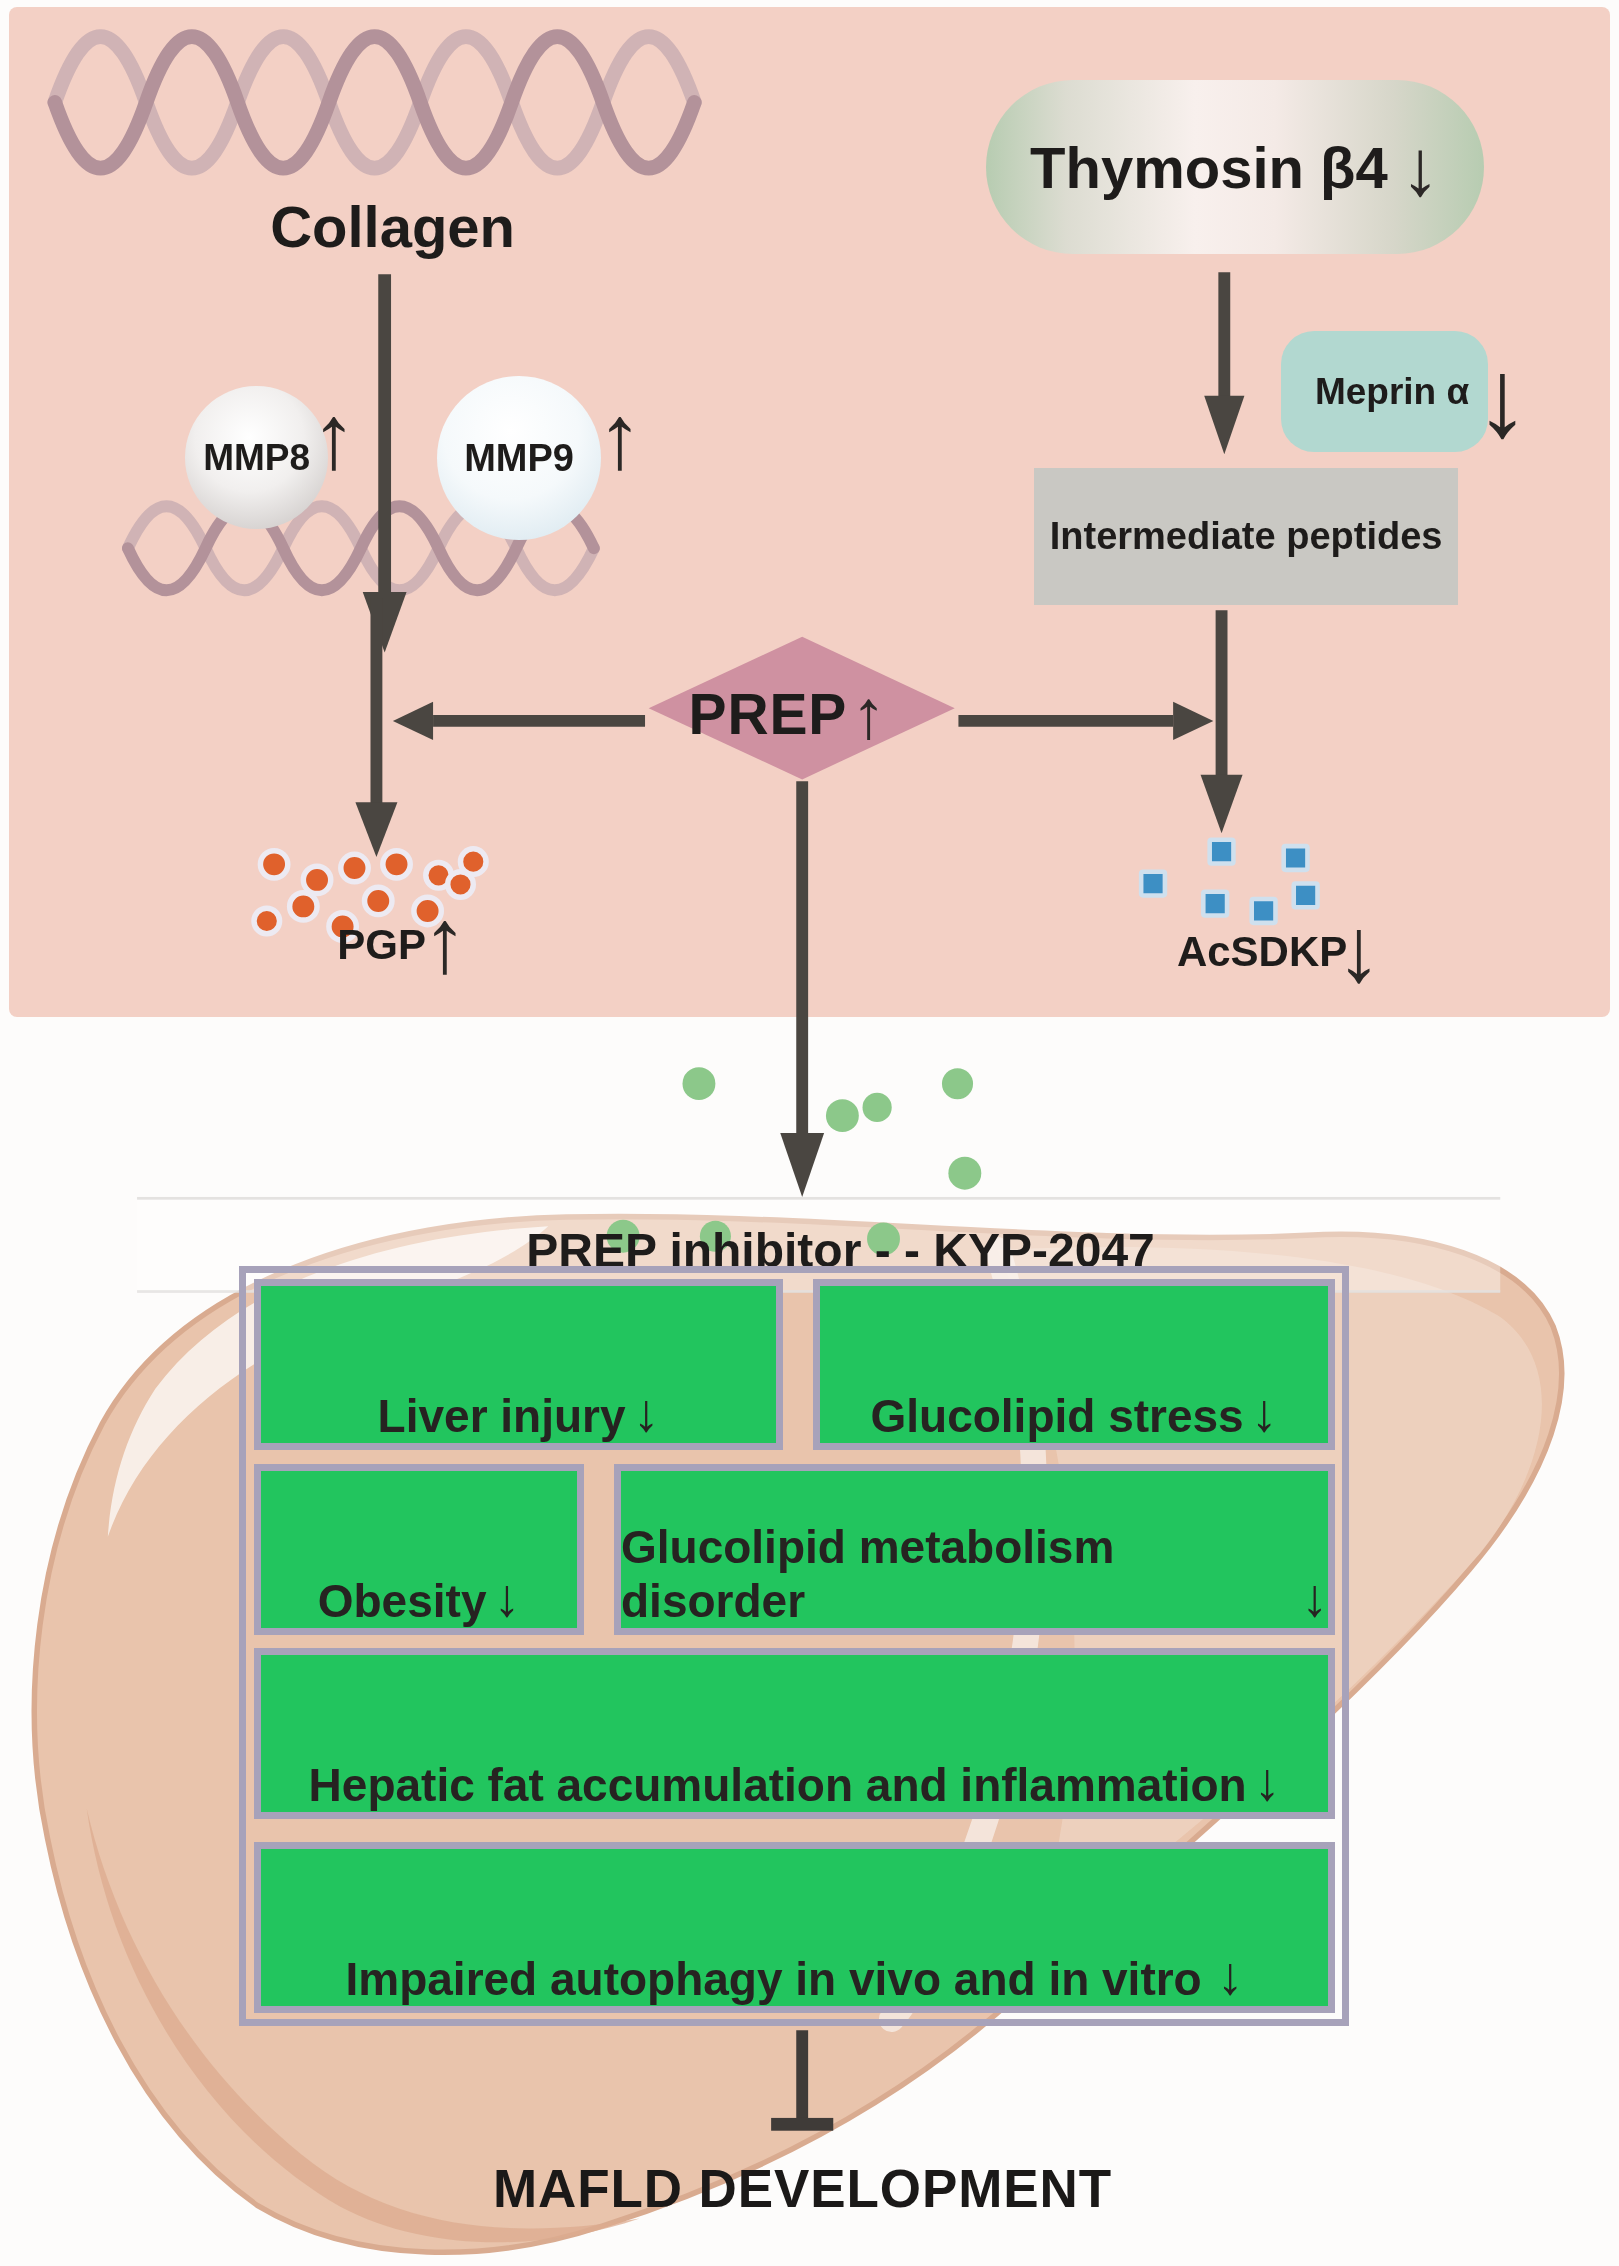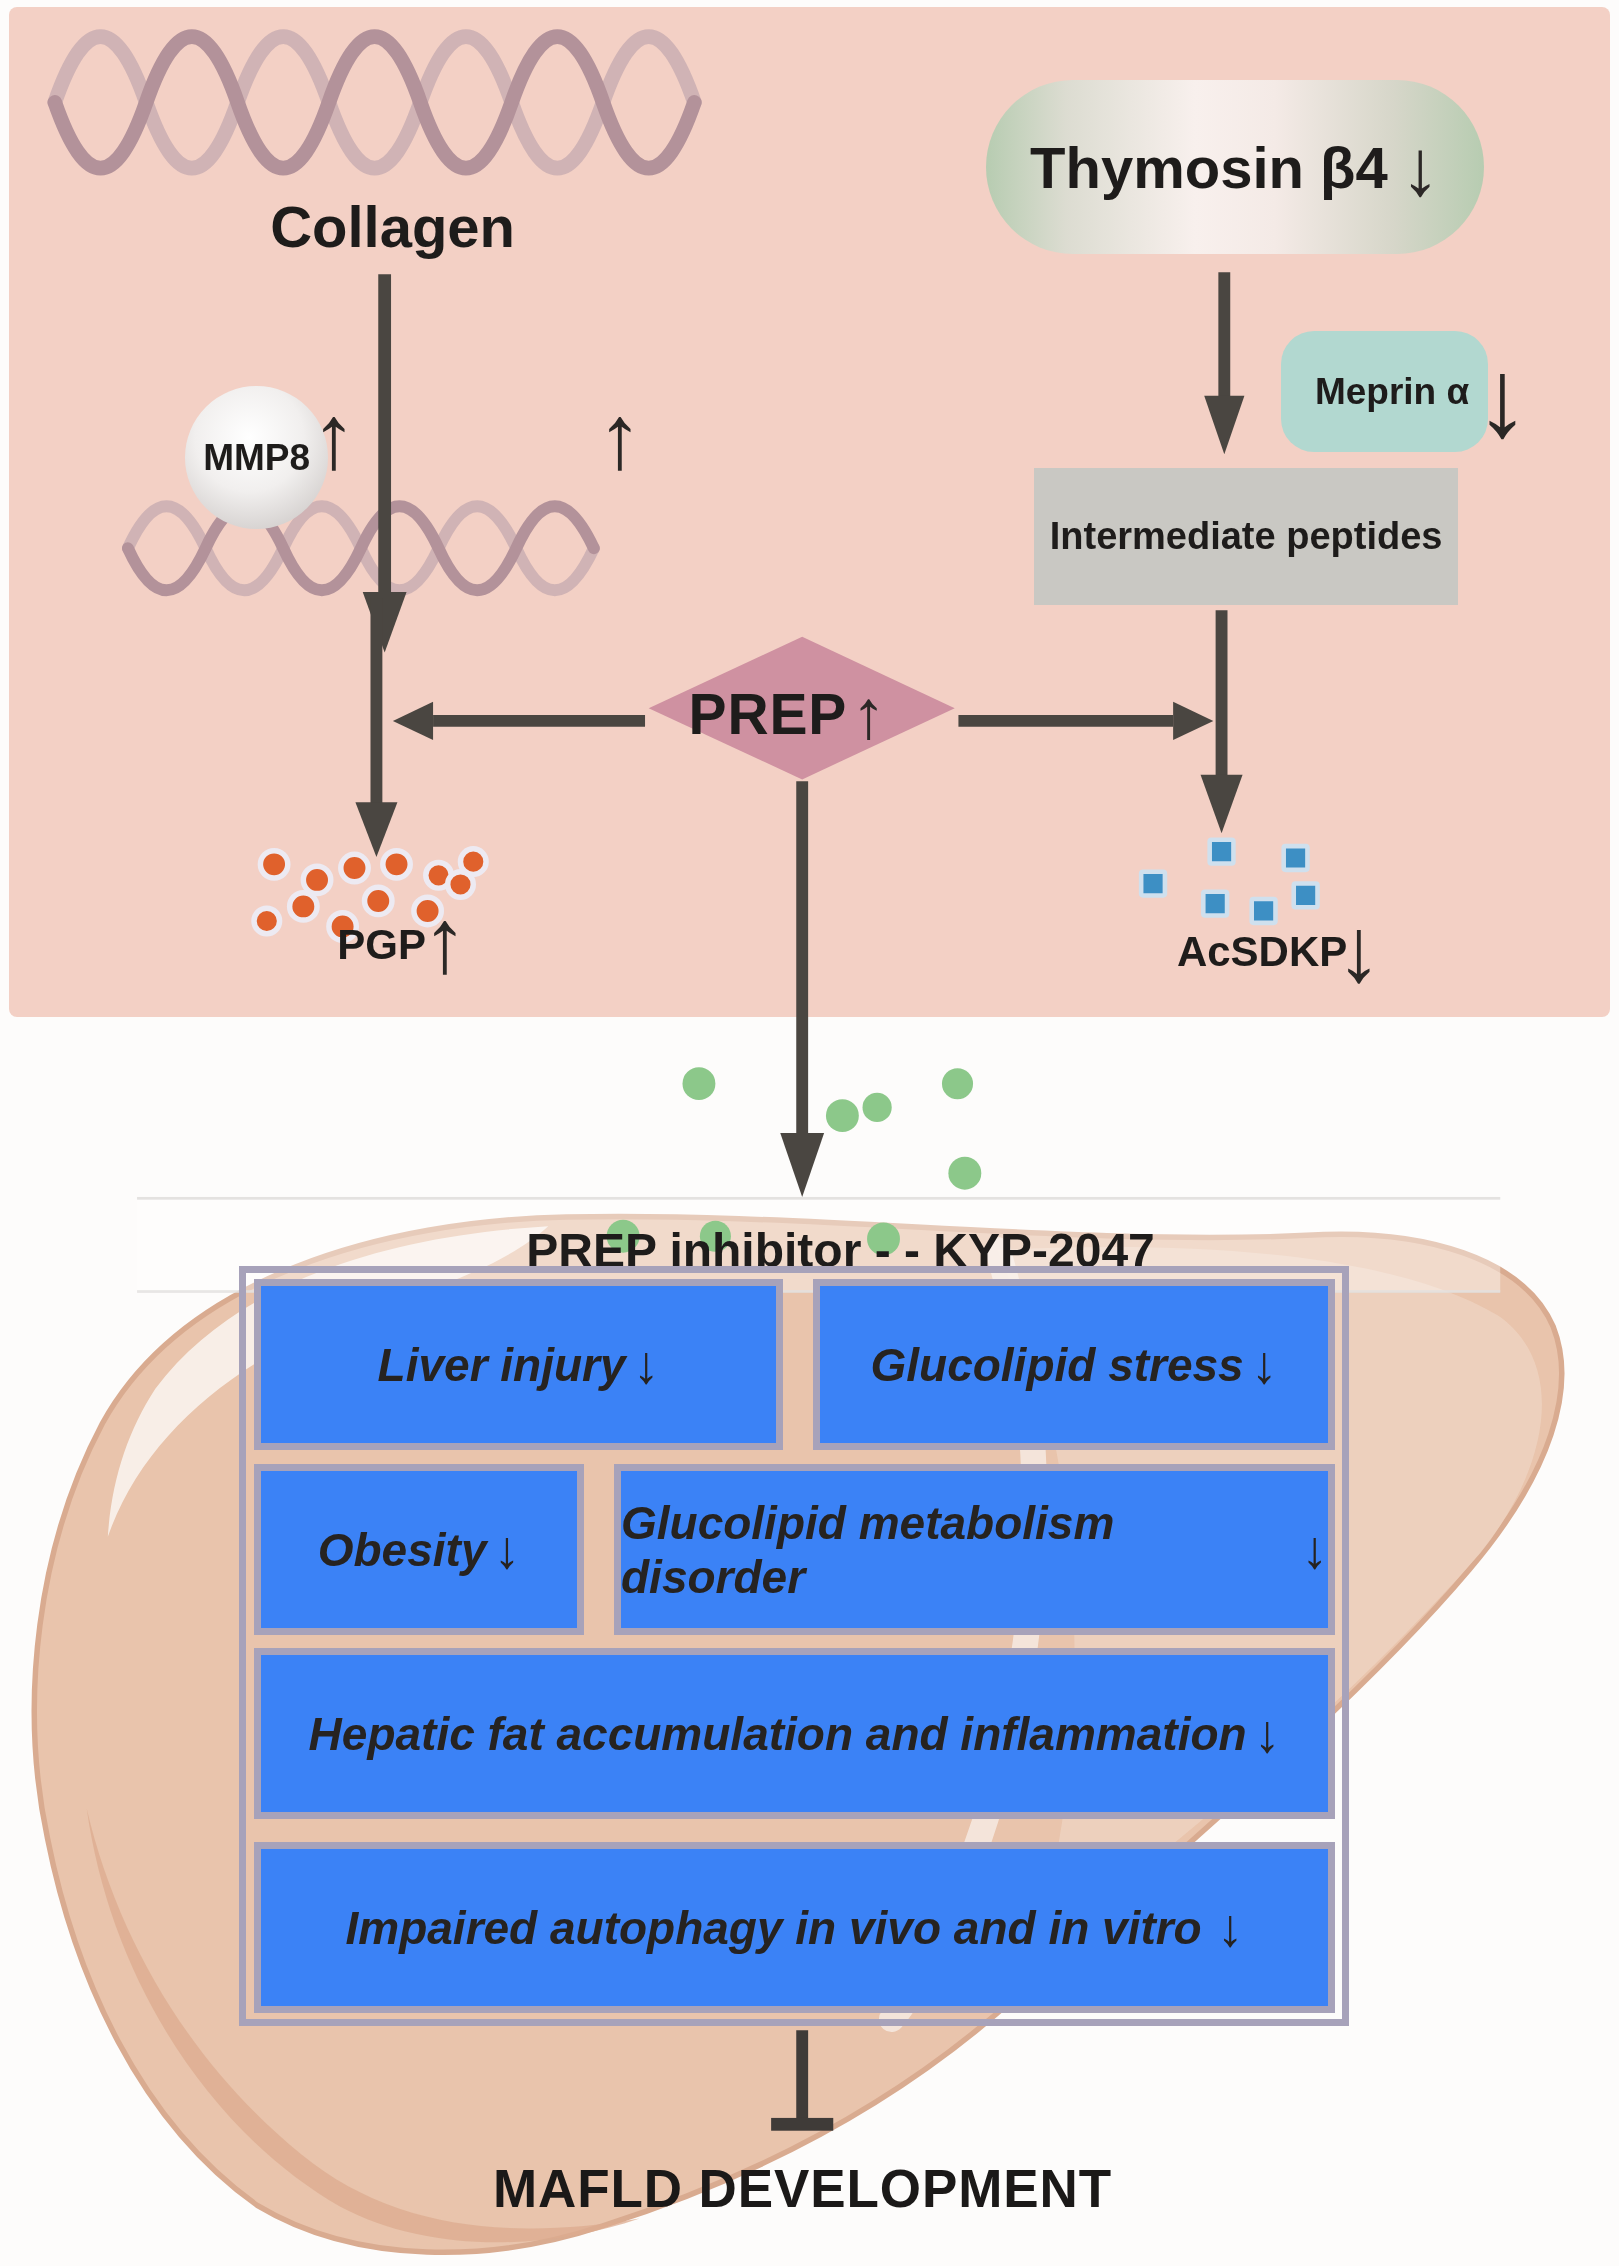--- a/index.html
+++ b/index.html
@@ -43,23 +43,23 @@
   }
   #inhibitor-label{
     left:475px;top:1223px;width:731px;text-align:center;
     font-size:48px;font-weight:800;letter-spacing:0px;
   }
   #liver-container{
     left:239px;top:1266px;width:1096px;height:746px;
     border:7.3px solid #a7a2ba;background:transparent;
   }
   .lbox{
-    position:absolute;border:7.3px solid #a7a2ba;background:#3b82f6;
-    display:flex;align-items:center;justify-content:center;
-    font-size:46px;font-weight:700;color:#262321;font-style:italic;
+    position:absolute;border:7.3px solid #a7a2ba;background:#22c55e;
+    display:flex;align-items:flex-end;justify-content:center;
+    font-size:46px;font-weight:700;color:#262321;
   }
   .lbox .darr{font-size:53px;font-weight:500;margin-left:7.3px;}
   #mafld-label{
     left:437px;top:2158px;width:731px;text-align:center;
     font-size:53px;font-weight:800;letter-spacing:0.9px;color:#1b1918;
   }
 </style>
 </head>
 <body>
 
@@ -164,20 +164,23 @@
       </g>
     </svg>
 
     <div class="abs biglabel" style="left:146px;top:186px;width:475px;font-size:58px;">Collagen</div>
 
     <div id="mmp8-sphere" class="abs sphere">
       <span>MMP8</span>
     </div>
     <span class="abs glyph" style="left:302px;top:384px;font-size:91px;">↑</span>
 
+    <div id="mmp9-sphere" class="abs sphere">
+      <span>MMP9</span>
+    </div>
     <span class="abs glyph" style="left:588px;top:384px;font-size:91px;">↑</span>
 
     <div id="thymosin-pill" class="abs">
       <span>Thymosin β4</span>
       <span class="glyph" style="font-size:79px;margin-left:12.8px;">↓</span>
     </div>
 
     <div id="meprin-pill" class="abs">
       <span>Meprin α</span>
     </div>

